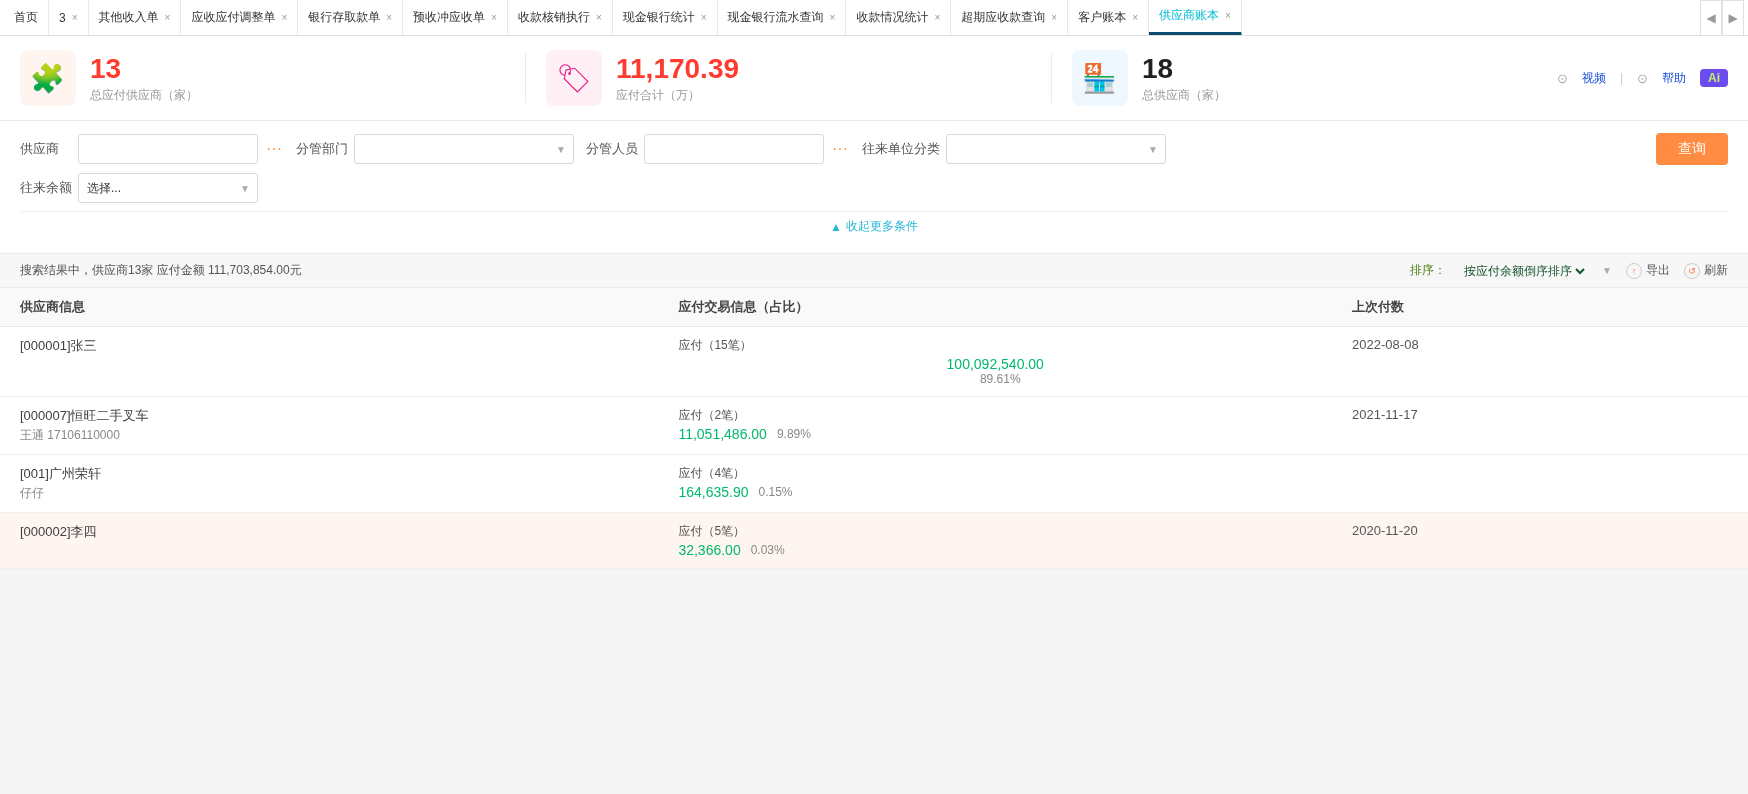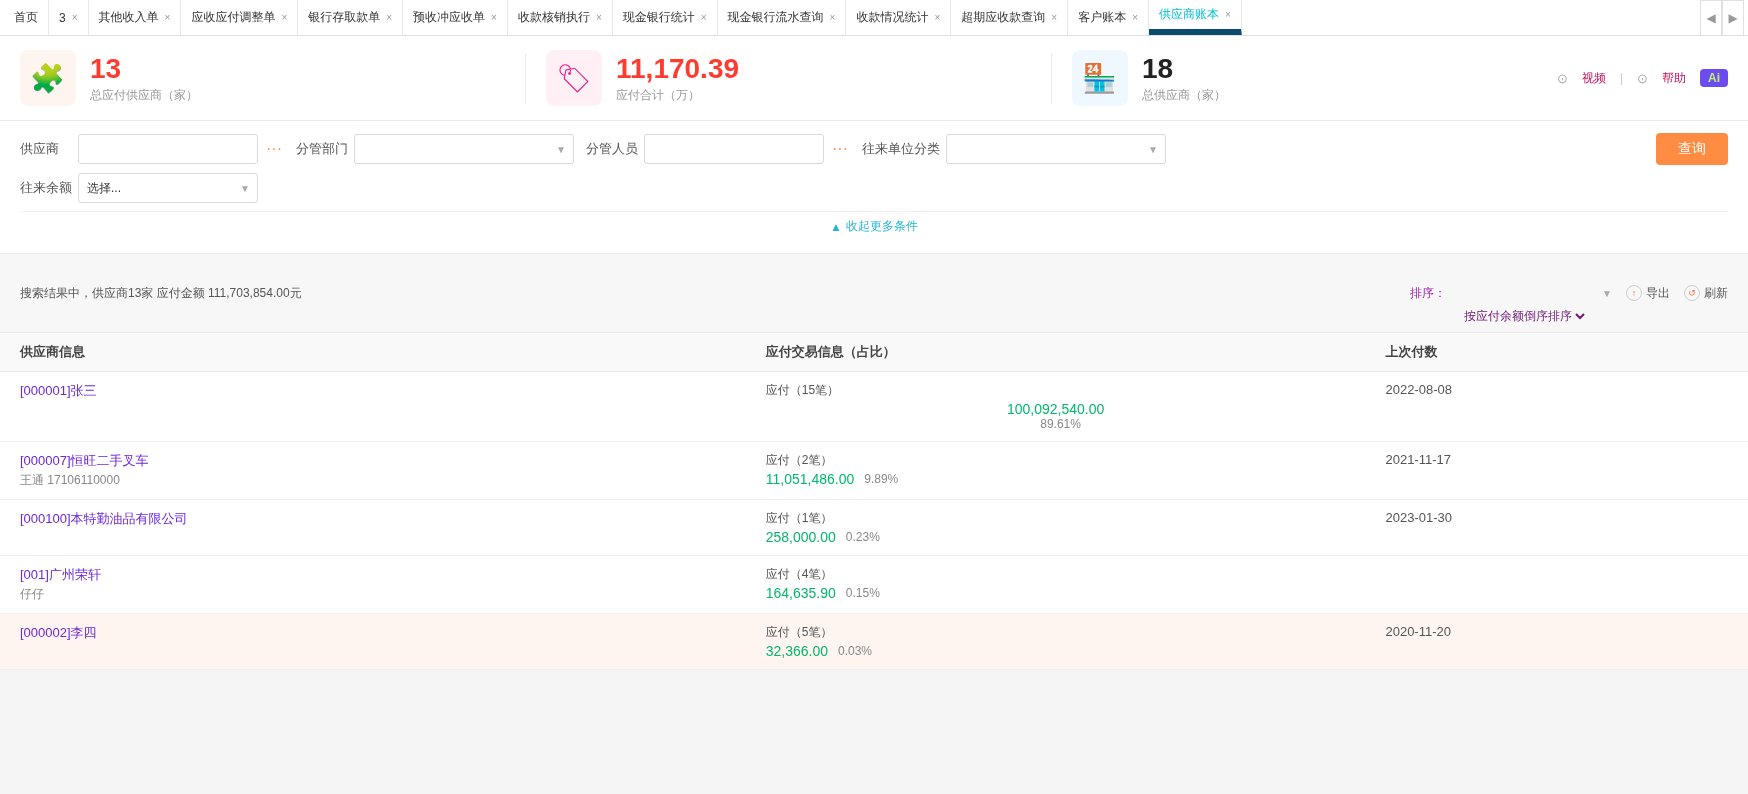--- a/index.html
+++ b/index.html
@@ -20,21 +20,21 @@
       align-items: center;
       padding: 12px 10px;
       height: 36px;
       font-size: 12px;
       color: #333;
       cursor: pointer;
       white-space: nowrap;
       border-right: 1px solid #e8e8e8;
       position: relative;
     }
-    .nav-tab.active { color: #00bcd4; border-bottom: 7px solid #0c4a6e; }
+    .nav-tab.active { color: #00bcd4; border-bottom: 4px solid #0c4a6e; }
     .nav-tab .close-btn {
       margin-left: 6px;
       color: #999;
       font-size: 10px;
       cursor: pointer;
     }
     .nav-arrow {
       display: flex;
       align-items: center;
       justify-content: center;
@@ -90,21 +90,21 @@
       background: #ebebeb;
       margin: 0 20px;
     }
     .header-right {
       display: flex;
       align-items: center;
       gap: 14px;
       font-size: 12px;
       color: #666;
     }
-    .header-right a { color: #be185d; cursor: pointer; text-decoration: none; }
+    .header-right a { color: #1d4ed8; cursor: pointer; text-decoration: none; }
 
     
     .filter-bar {
       background: #fff;
       padding: 12px 20px;
       border-bottom: 1px solid #ebebeb;
     }
     .filter-row {
       display: flex;
       align-items: center;
@@ -200,29 +200,28 @@
       padding: 8px 20px;
       border-bottom: 1px solid #ebebeb;
       font-size: 12px;
       color: #555;
     }
     .result-bar-right {
       display: flex;
       align-items: center;
       gap: 14px;
     }
-    .sort-label { color: #a21caf; font-size: 12px; }
+    .sort-label { color: #4d7c0f; font-size: 12px; }
     .sort-select {
       border: none;
       background: transparent;
       font-size: 12px;
-      color: #701a75;
+      color: #14532d;
       cursor: pointer;
       outline: none;
-      margin-top: 46px;
     }
     .action-btn {
       display: flex;
       align-items: center;
       gap: 4px;
       cursor: pointer;
       color: #555;
       font-size: 12px;
     }
     .action-icon {
@@ -261,21 +260,21 @@
       border-bottom: 1px solid #f0f0f0;
     }
     tbody tr.highlighted { background: #fff5f0; }
     tbody td {
       padding: 10px 20px;
       font-size: 13px;
       color: #333;
       vertical-align: top;
     }
     .supplier-link {
-      color: #6d28d9;
+      color: #404040;
       cursor: pointer;
       text-decoration: none;
       font-size: 13px;
     }
     .supplier-sub {
       font-size: 12px;
       color: #888;
       margin-top: 2px;
     }
     .tx-label {
@@ -466,31 +465,20 @@
           <td>
             <div class="tx-label">应付（2笔）</div>
             <div style="display: flex; align-items: center;">
               <span class="tx-amount">11,051,486.00</span>
               <span class="tx-pct">9.89%</span>
             </div>
           </td>
           <td><span class="last-pay">2021-11-17</span></td>
         </tr>
         <tr>
-          <td><a class="supplier-link">[000100]本特勤油品有限公司</a></td>
-          <td>
-            <div class="tx-label">应付（1笔）</div>
-            <div style="display: flex; align-items: center;">
-              <span class="tx-amount">258,000.00</span>
-              <span class="tx-pct">0.23%</span>
-            </div>
-          </td>
-          <td><span class="last-pay">2023-01-30</span></td>
-        </tr>
-        <tr>
           <td><a class="supplier-link">[001]广州荣轩</a><div class="supplier-sub">仔仔</div></td>
           <td>
             <div class="tx-label">应付（4笔）</div>
             <div style="display: flex; align-items: center;">
               <span class="tx-amount">164,635.90</span>
               <span class="tx-pct">0.15%</span>
             </div>
           </td>
           <td><span class="last-pay"></span></td>
         </tr>

